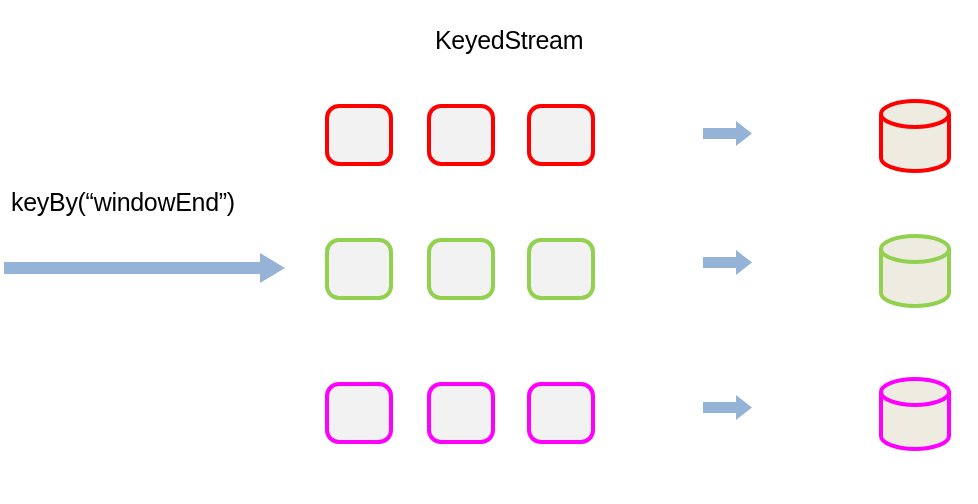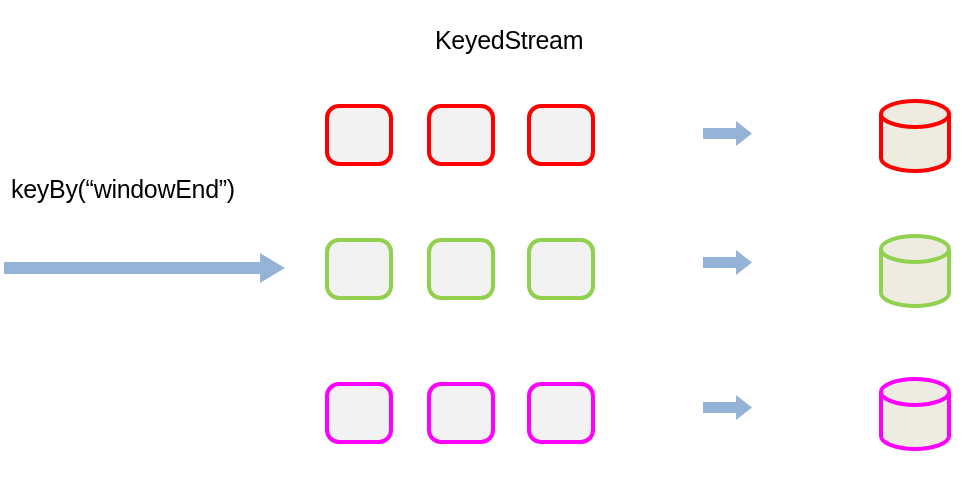--- a/index.html
+++ b/index.html
@@ -20,21 +20,21 @@
     color: #000000;
     font-size: 25px;
     white-space: nowrap;
     letter-spacing: -0.3px;
   }
   .title-keyedstream { left: 399px; top: 26px; margin-left: 36px; }
   .title-liststate   { left: 861px; top: 31px; }
   .keyby-label {
     position: absolute;
     left: 11px;
-    top: 175px;
+    top: 188px;
     color: #000000;
     font-size: 25px;
     white-space: nowrap;
     letter-spacing: -0.3px;
   }
   .long-arrow {
     position: absolute;
     left: 4px;
     top: 252px;
     width: 282px;

